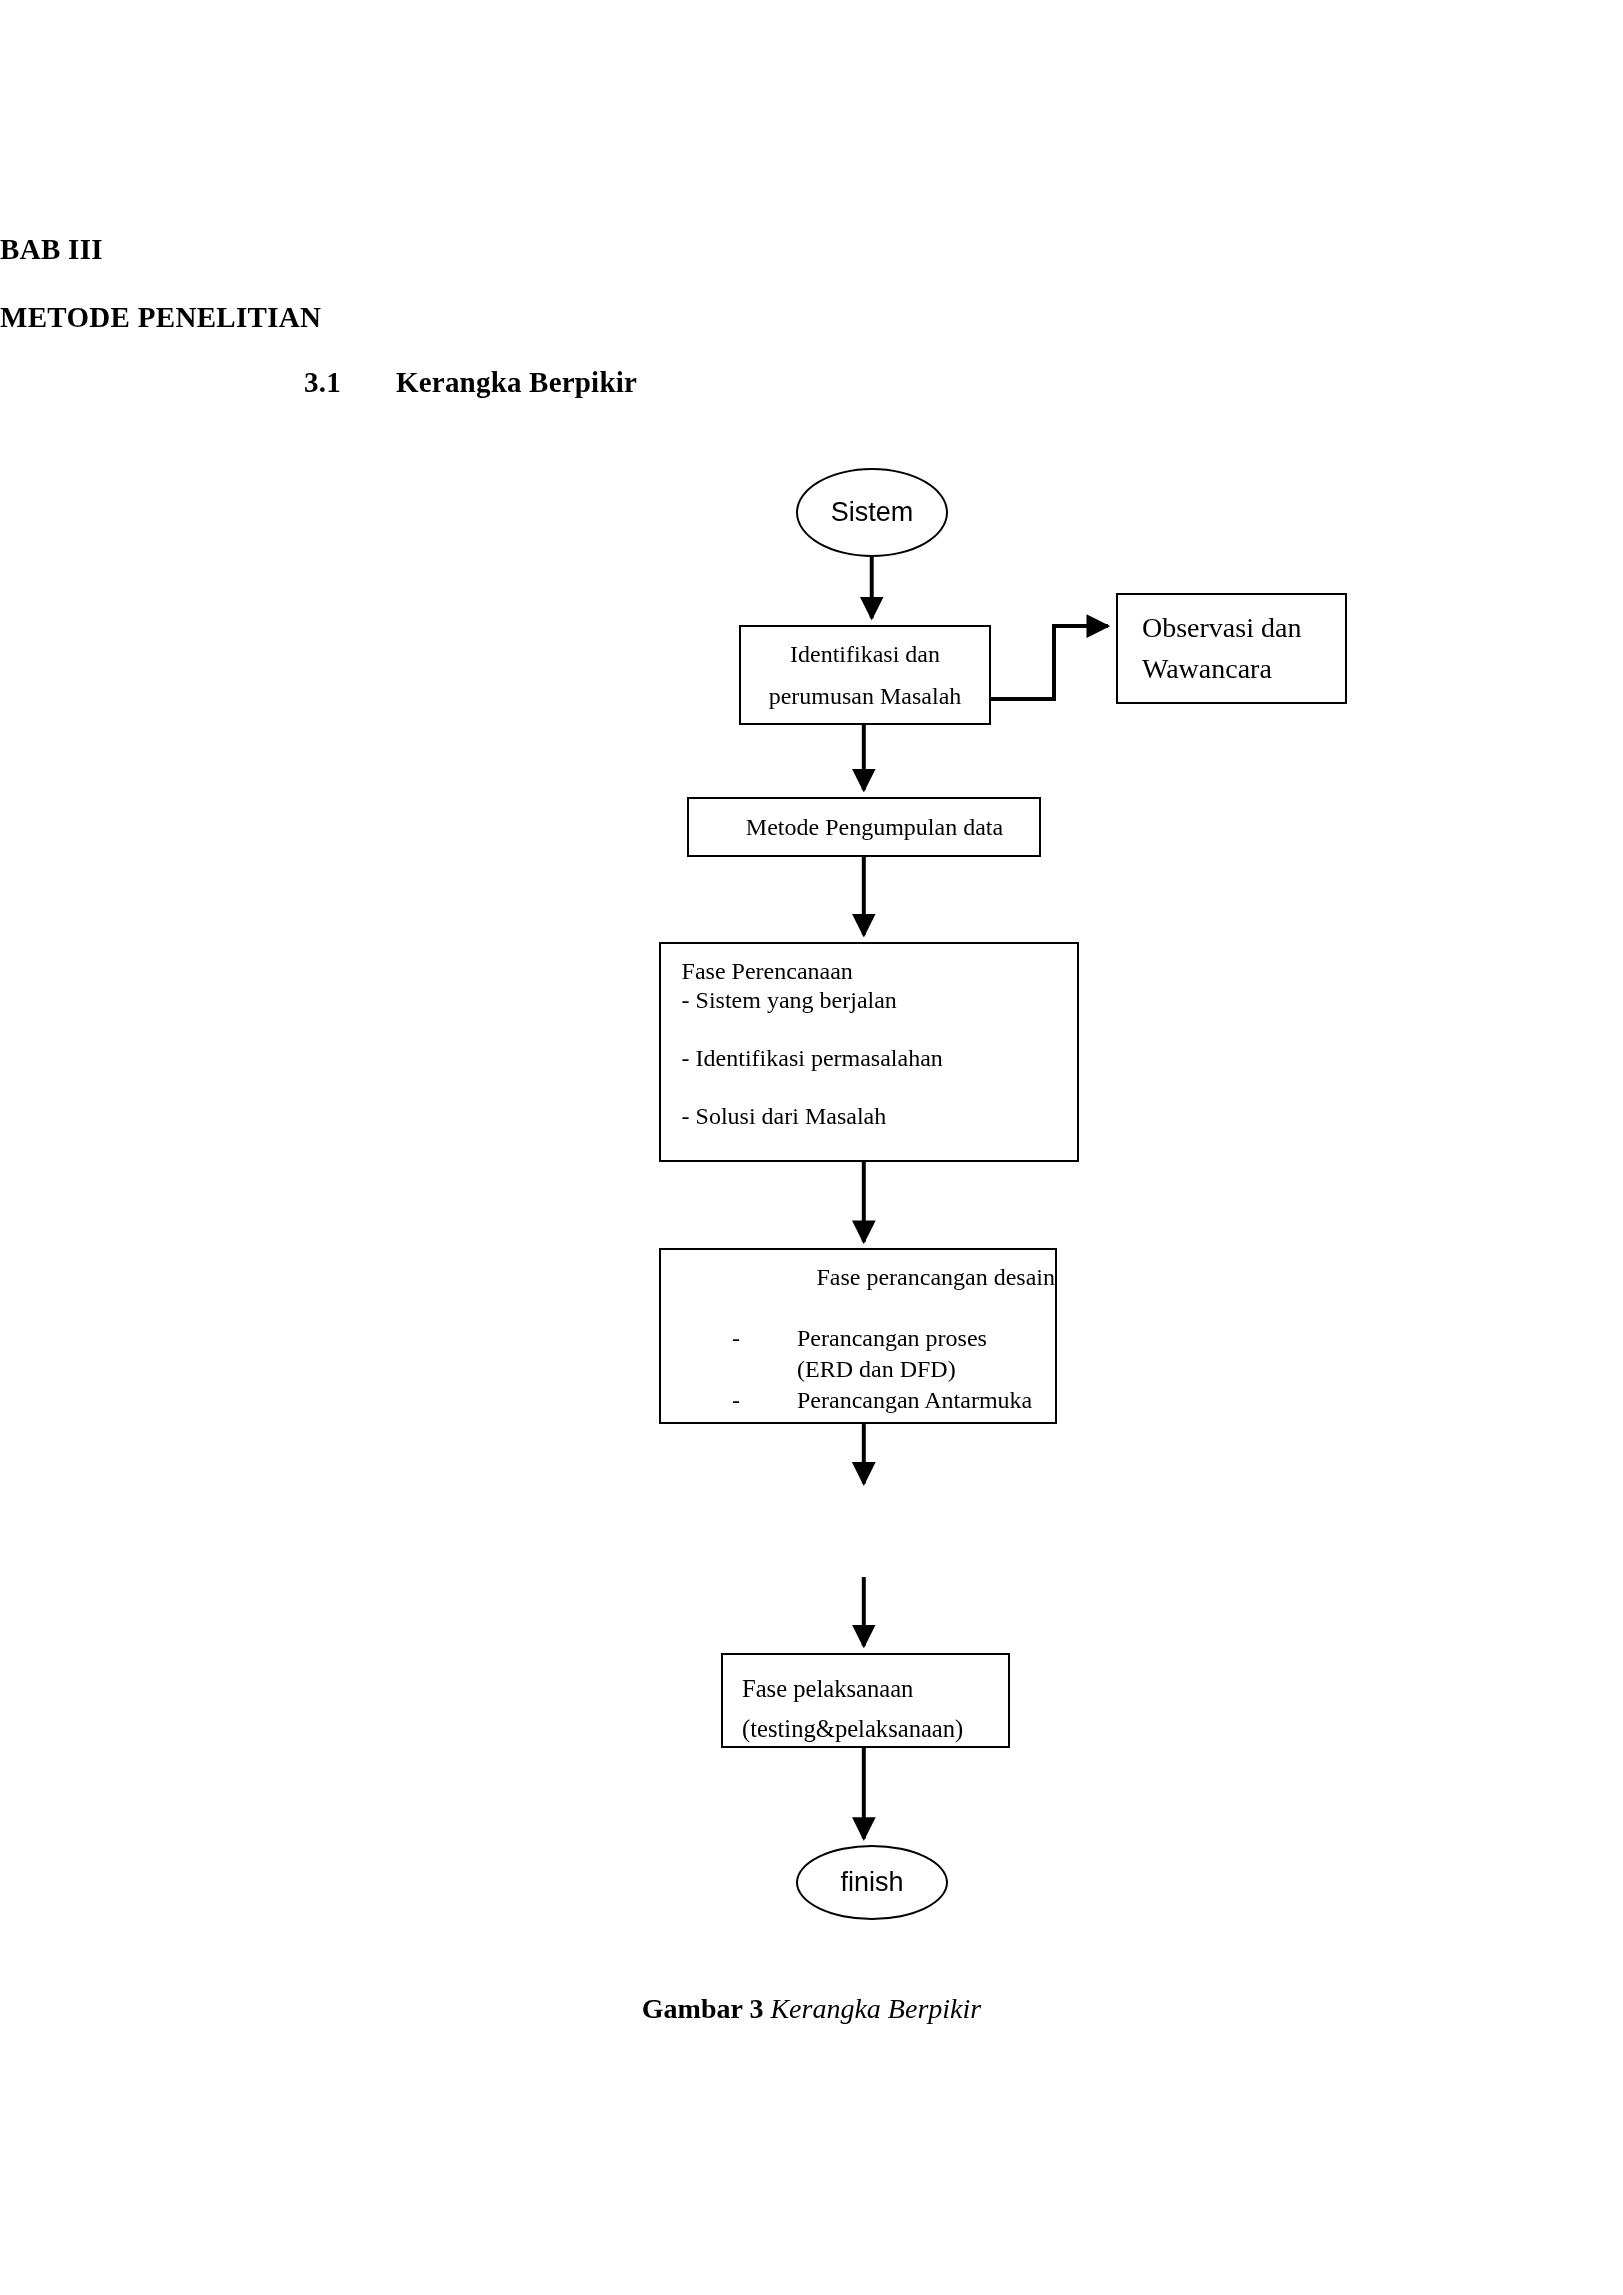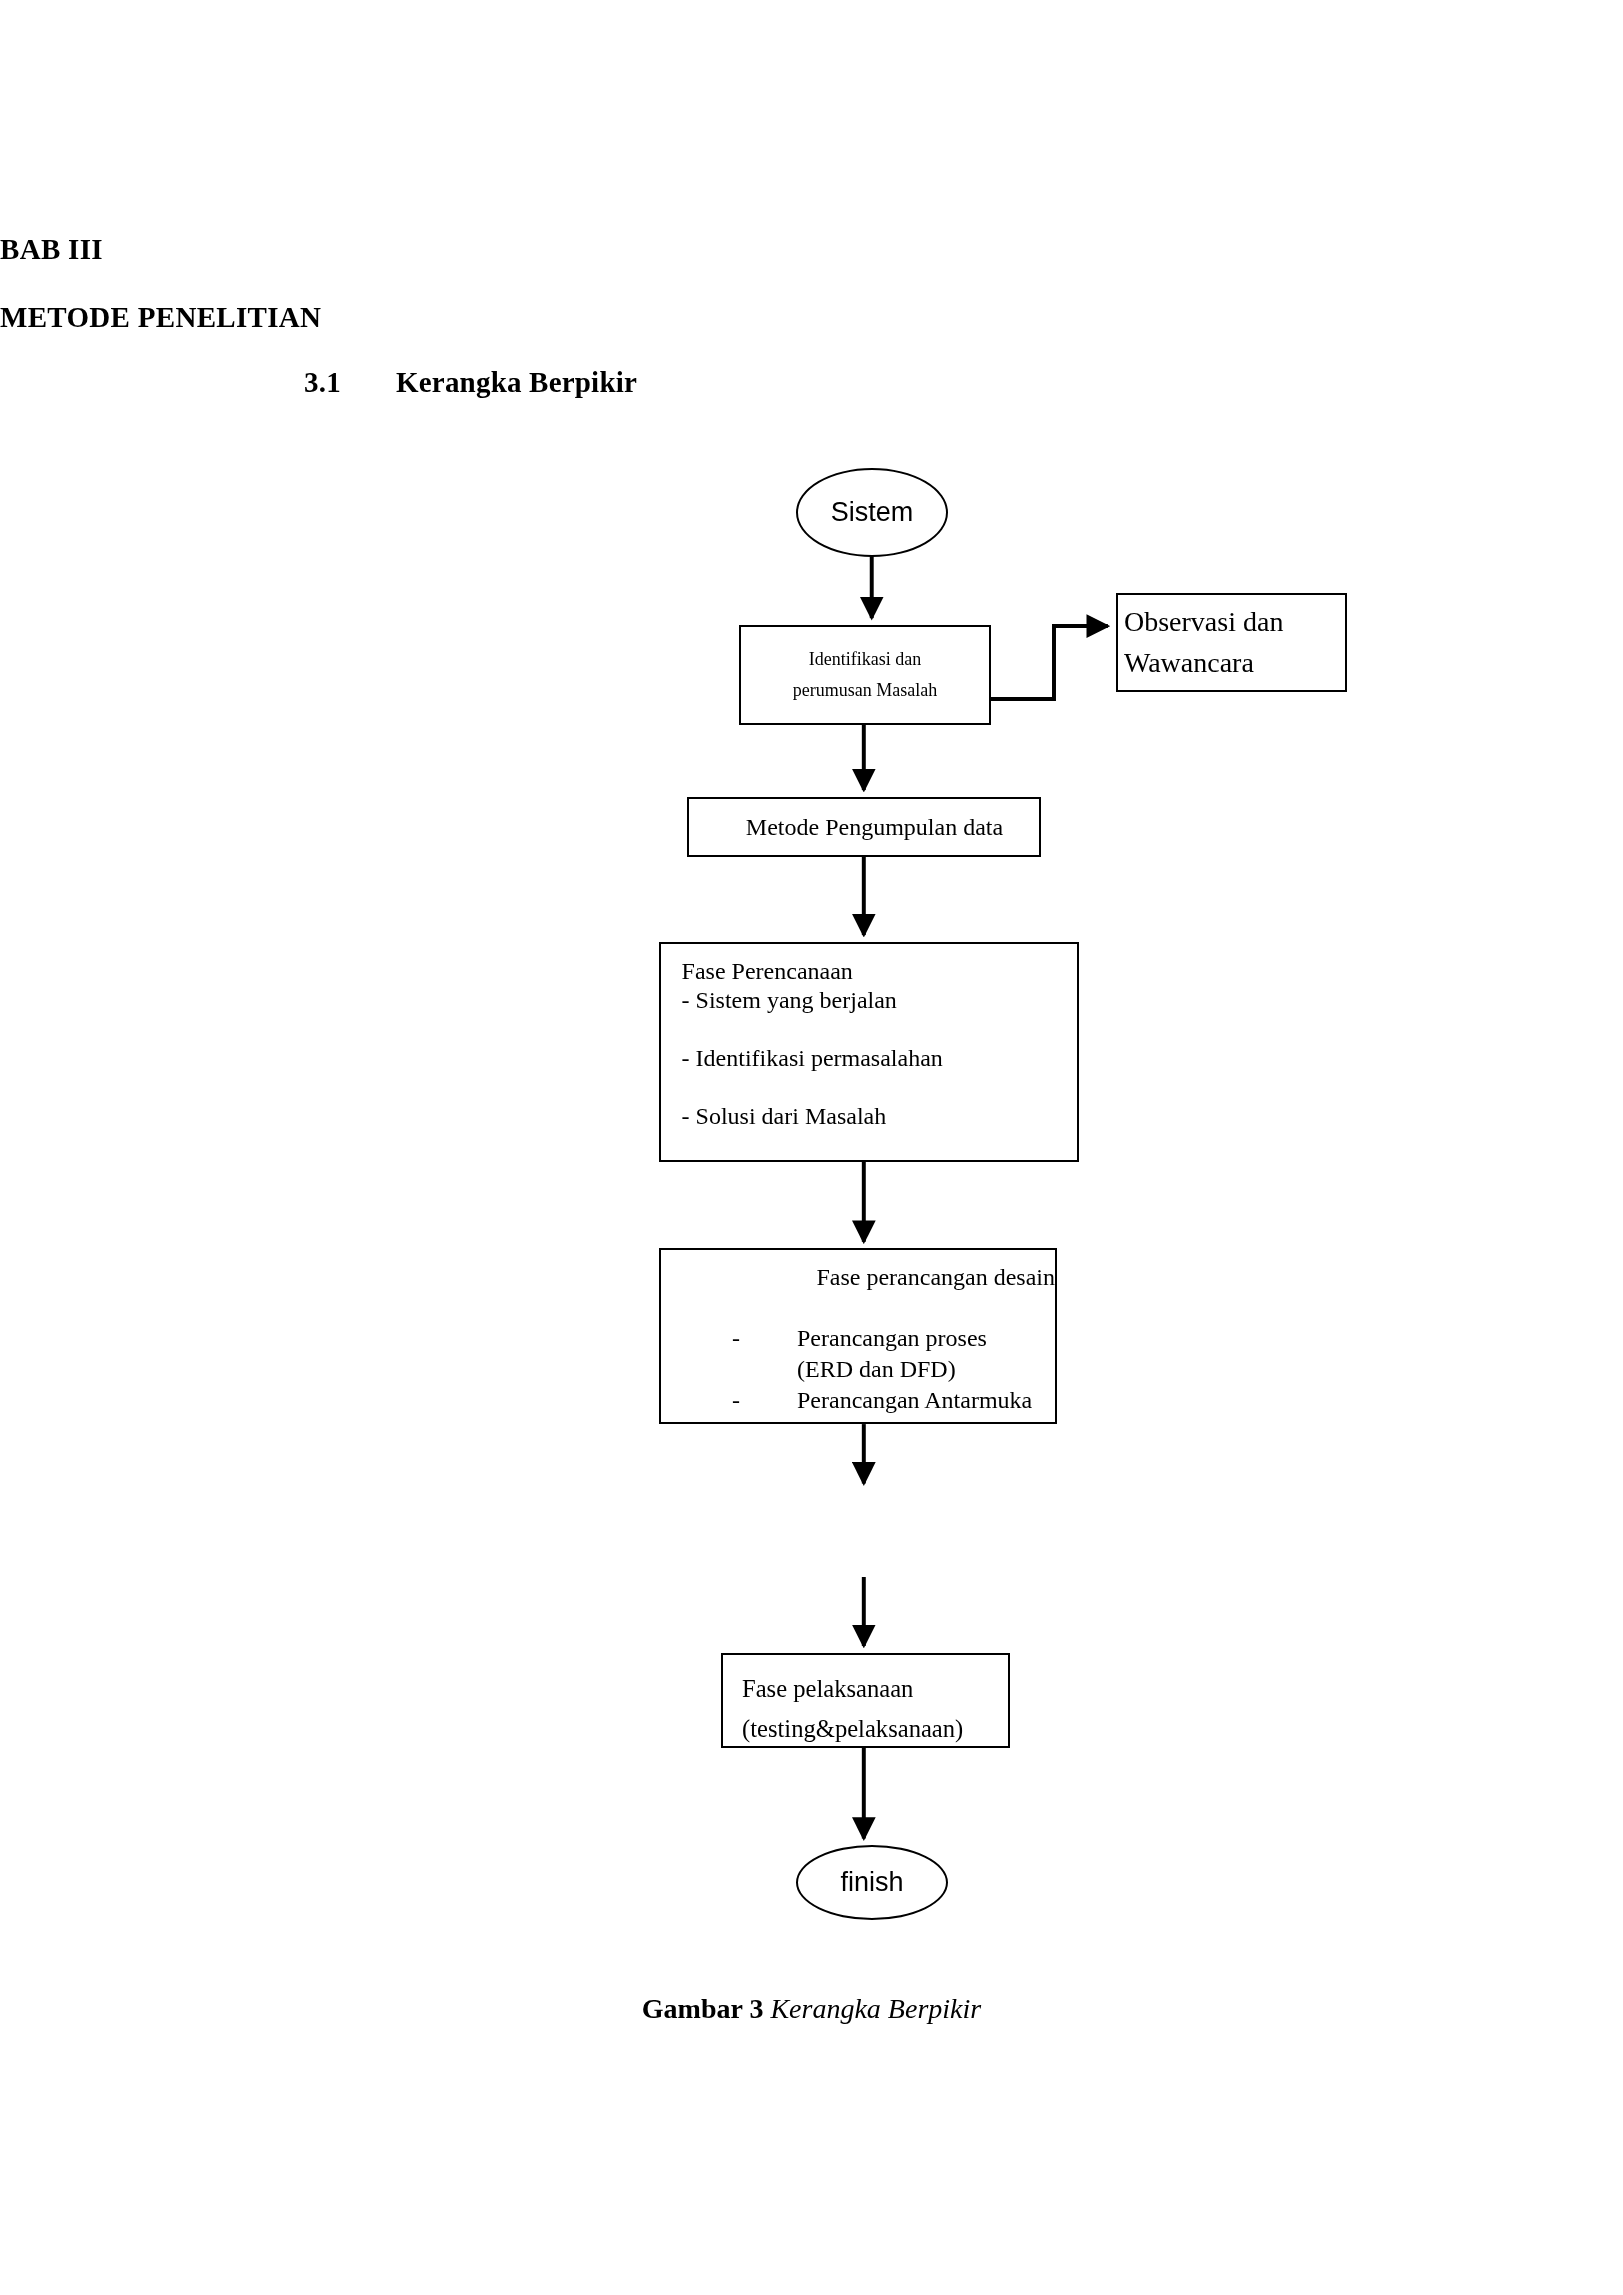--- a/index.html
+++ b/index.html
@@ -108,28 +108,28 @@
     color: #000;
   }
 
   
   #node-start      { left: 796px; top: 468px;  width: 152px;  height: 89px; }
   #node-finish     { left: 796px; top: 1845px; width: 152px;  height: 75px;  }
 
   #node-identifikasi {
     left: 739px; top: 625px; width: 252px; height: 100px;
     display: flex; flex-direction: column; justify-content: center;
-    align-items: center; font-size: 18px; line-height: 1.75;
+    align-items: center; font-size: 24px; line-height: 1.75;
     text-align: center;
   }
 
   #node-observasi {
-    left: 1116px; top: 593px; width: 231px; height: 99px;
+    left: 1116px; top: 593px; width: 231px; height: 111px;
     display: flex; flex-direction: column; justify-content: center;
-    padding-left: 6px; font-size: 28px; line-height: 1.45;
+    padding-left: 24px; font-size: 28px; line-height: 1.45;
   }
 
   #node-metode {
     left: 687px; top: 797px; width: 354px; height: 60px;
     display: flex; align-items: center; justify-content: center;
     font-size: 24px;
     padding-left: 21px;
   }
 
   #node-perencanaan {

